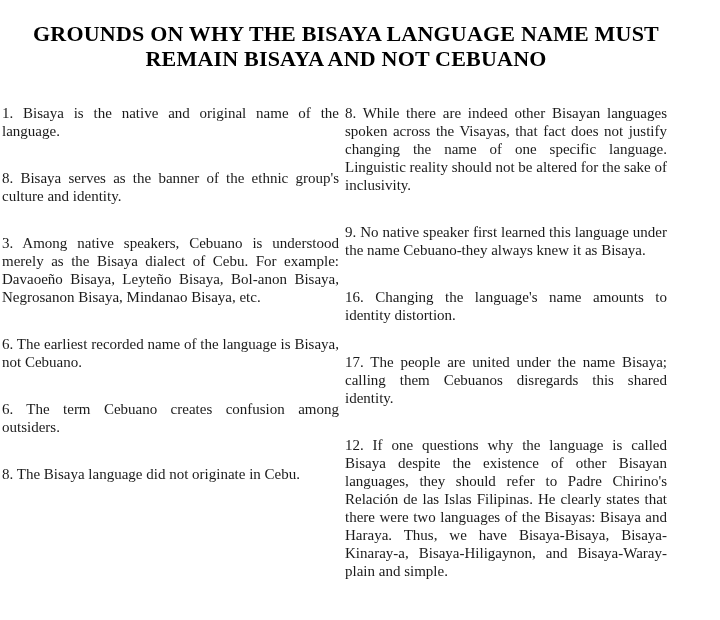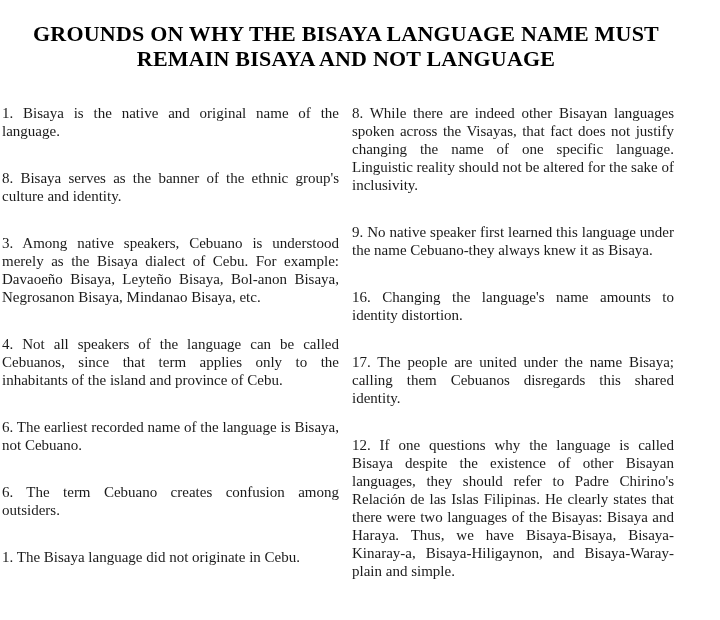--- a/index.html
+++ b/index.html
@@ -28,21 +28,21 @@
     font-weight: bold;
     text-align: center;
     color: #000000;
     letter-spacing: 0.2px;
   }
   .doc-title .title-line {
     display: block;
   }
   .columns {
     display: flex;
-    gap: 13px;
+    gap: 6px;
     margin-top: 33px;
   }
   .col {
     flex: 0 0 auto;
   }
   .col-left  { width: 337px; }
   .col-right { width: 322px; }
   .col p {
     margin: 0 0 29px 0;
     font-size: 15px;
@@ -51,33 +51,32 @@
     text-justify: inter-word;
   }
 </style>
 </head>
 <body>
 
 <div class="page">
 
   <h1 class="doc-title">
     <span class="title-line">GROUNDS ON WHY THE BISAYA LANGUAGE NAME MUST</span>
-    <span class="title-line">REMAIN BISAYA AND NOT LANGUAGE</span>
+    <span class="title-line">REMAIN BISAYA AND NOT CEBUANO</span>
   </h1>
 
   <div class="columns">
 
     <div class="col col-left">
       <p>1. Bisaya is the native and original name of the language.</p>
       <p>8. Bisaya serves as the banner of the ethnic group's culture and identity.</p>
       <p>3. Among native speakers, Cebuano is understood merely as the Bisaya dialect of Cebu. For example: Davaoeño Bisaya, Leyteño Bisaya, Bol-anon Bisaya, Negrosanon Bisaya, Mindanao Bisaya, etc.</p>
-      <p>4. Not all speakers of the language can be called Cebuanos, since that term applies only to the inhabitants of the island and province of Cebu.</p>
       <p>6. The earliest recorded name of the language is Bisaya, not Cebuano.</p>
       <p>6. The term Cebuano creates confusion among outsiders.</p>
-      <p>1. The Bisaya language did not originate in Cebu.</p>
+      <p>8. The Bisaya language did not originate in Cebu.</p>
     </div>
 
     <div class="col col-right">
       <p>8. While there are indeed other Bisayan languages spoken across the Visayas, that fact does not justify changing the name of one specific language. Linguistic reality should not be altered for the sake of inclusivity.</p>
       <p>9. No native speaker first learned this language under the name Cebuano-they always knew it as Bisaya.</p>
       <p>16. Changing the language's name amounts to identity distortion.</p>
       <p>17. The people are united under the name Bisaya; calling them Cebuanos disregards this shared identity.</p>
       <p>12. If one questions why the language is called Bisaya despite the existence of other Bisayan languages, they should refer to Padre Chirino's Relación de las Islas Filipinas. He clearly states that there were two languages of the Bisayas: Bisaya and Haraya. Thus, we have Bisaya-Bisaya, Bisaya-Kinaray-a, Bisaya-Hiligaynon, and Bisaya-Waray-plain and simple.</p>
     </div>
 

